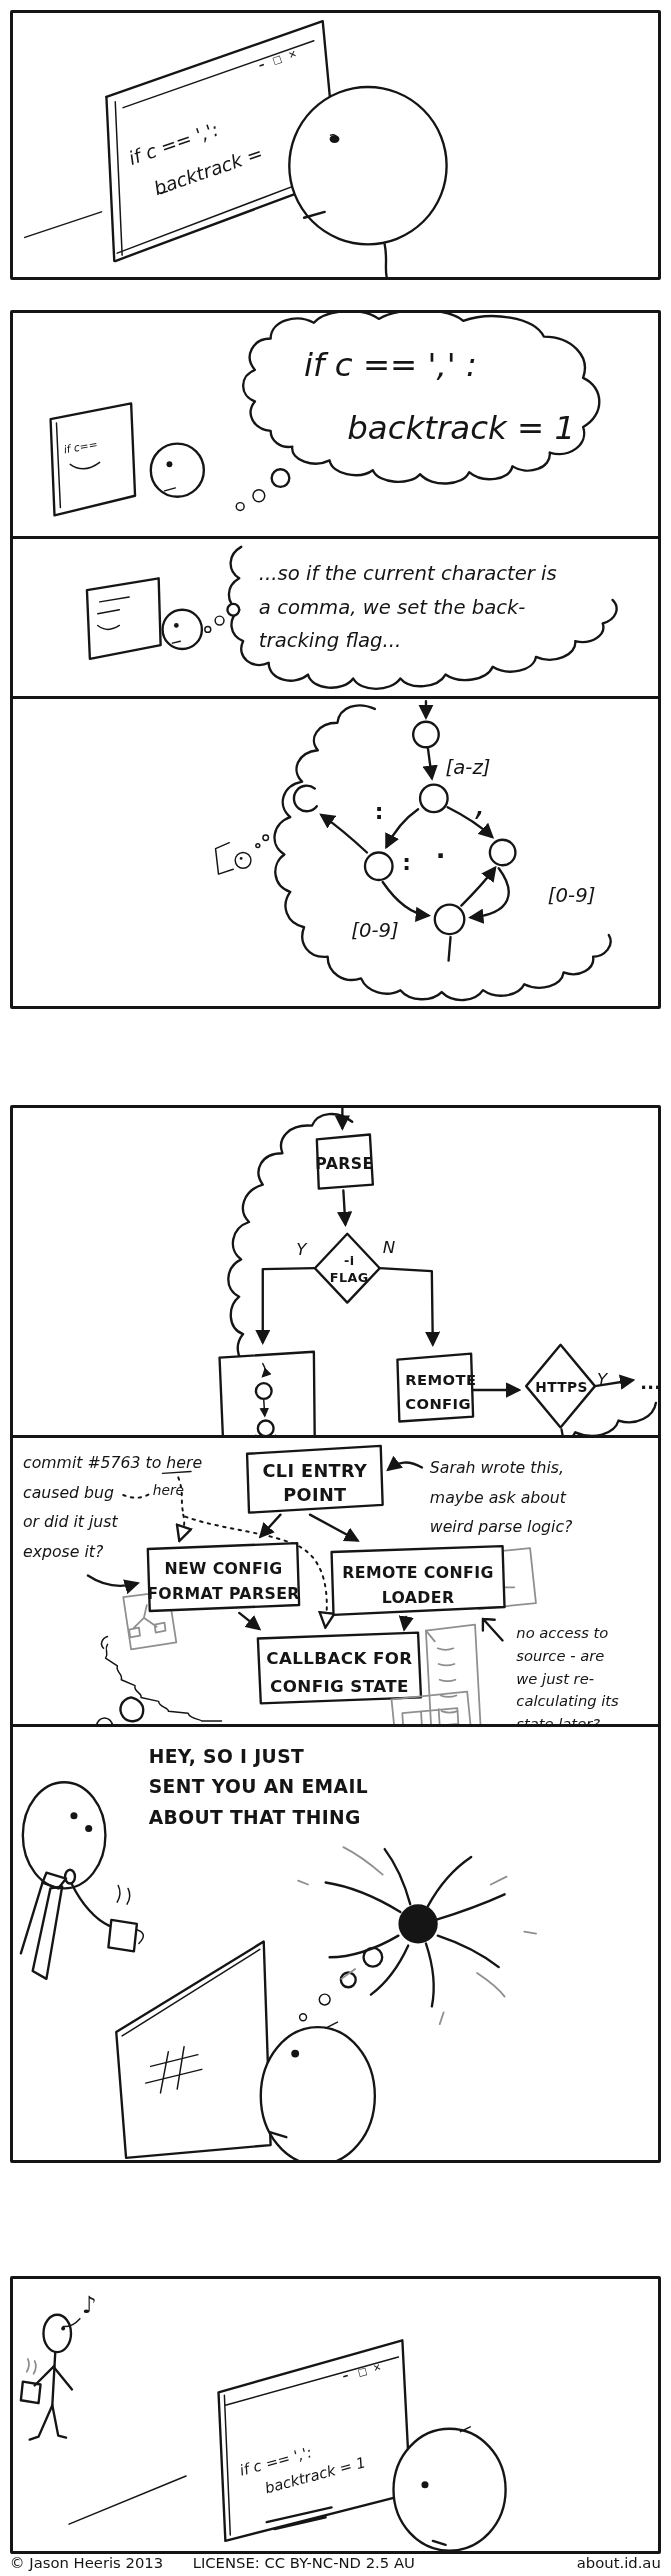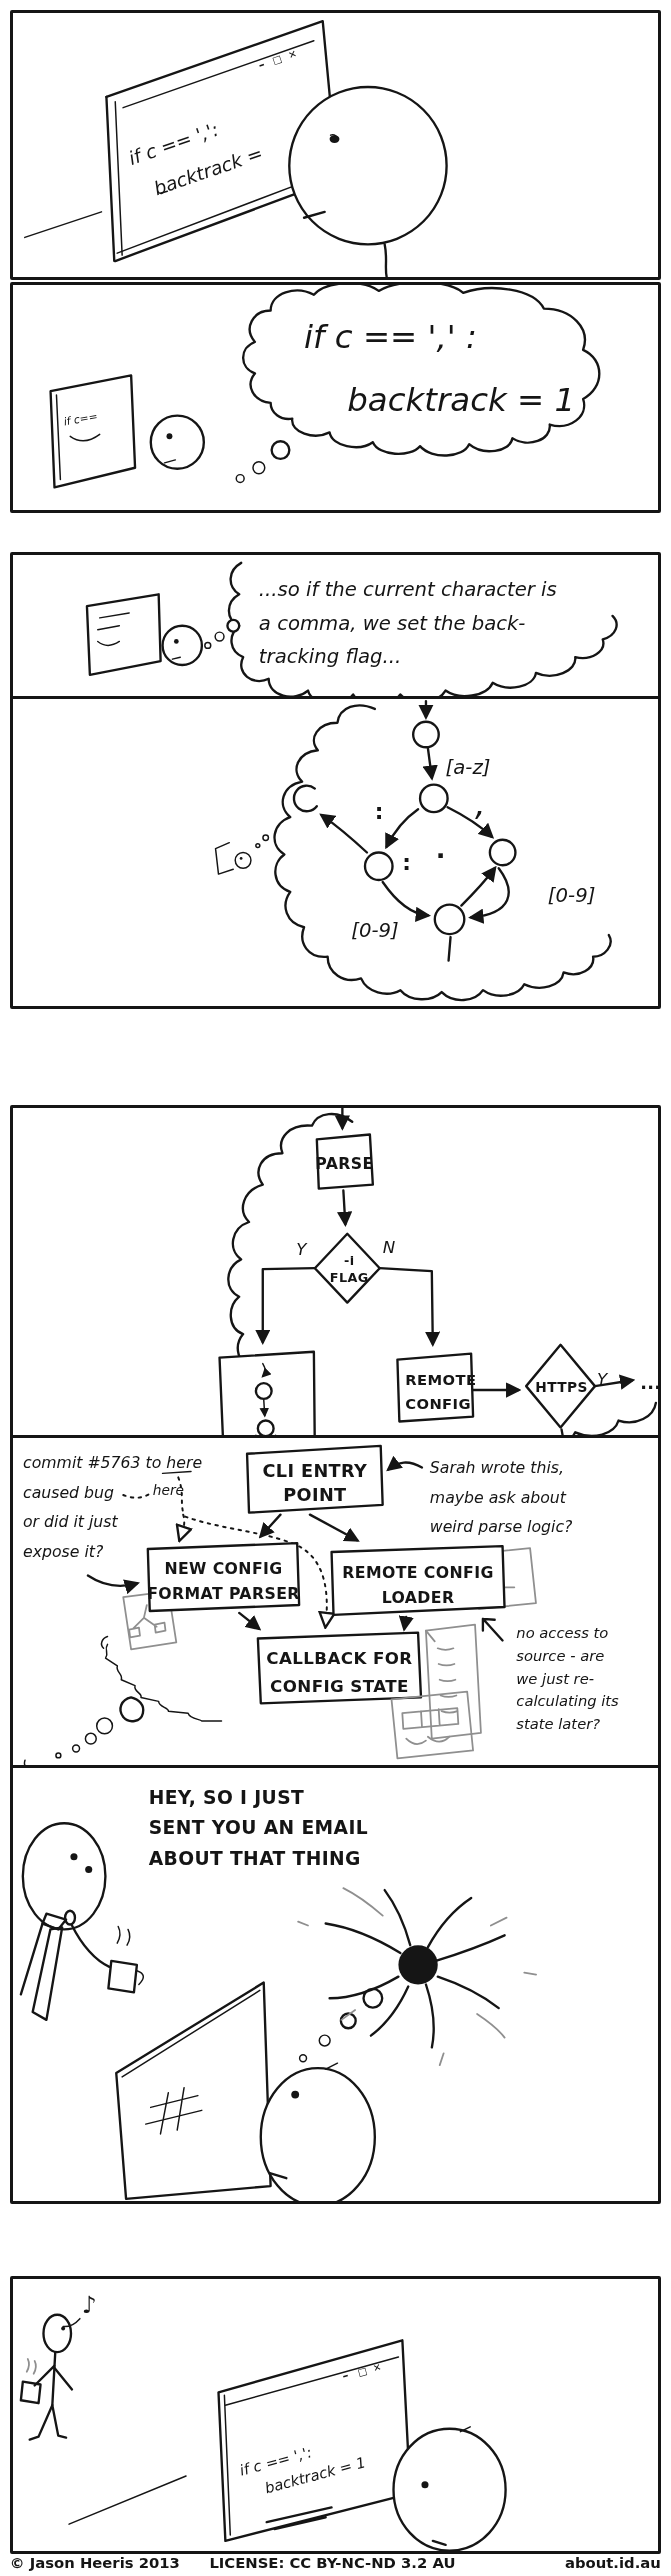--- a/index.html
+++ b/index.html
@@ -10,21 +10,21 @@
   .thin{stroke-width:1.5}
   .fillw{fill:#fff}
   .inkfill{fill:#151515;stroke:none}
   .pencil{stroke:#8f8f8f;fill:none;stroke-width:1.8;stroke-linecap:round;stroke-linejoin:round}
   text{fill:#151515}
   .hand{font-family:"DejaVu Sans",sans-serif;font-style:italic;font-weight:500}
   .caps{font-family:"DejaVu Sans",sans-serif;font-weight:700;letter-spacing:.4px}
   .mid{text-anchor:middle}
   .dot{stroke-dasharray:2.5 5.5;stroke-width:2}
   .footer{position:absolute;left:9.8px;top:2554px;width:651px;display:flex;justify-content:space-between;
-          font-size:14.8px;font-weight:700;color:#151515;font-family:"DejaVu Sans",sans-serif}
+          font-size:14.8px;font-weight:400;color:#151515;font-family:"DejaVu Sans",sans-serif}
   .footer .left{display:flex;gap:29.5px}
 </style>
 </head>
 <body>
 
 <div class="panel" style="top:9.8px;height:264px">
 <svg width="645" height="264" viewBox="0 0 656 268">
   <g>
     <path class="ink thin" d="M 12 228 L 90 202"></path>
         <path class="ink thin" d="M 150 183 l 7 -2"></path>
@@ -49,21 +49,21 @@
   <g>
     <circle class="ink fillw" cx="361" cy="155" r="80"></circle>
     <ellipse class="inkfill" cx="327" cy="128" rx="5" ry="4"></ellipse>
     <path class="ink thin" d="M 323 124 a 4 3 0 0 1 6 2"></path>
     <path class="ink" d="M 296 208 L 317 202"></path>
     <path class="ink" d="M 378 235 C 381 250 378 258 380 268"></path>
   </g>
 </svg>
 </div>
 
-<div class="panel" style="top:282px;height:225px">
+<div class="panel" style="top:310px;height:225px">
 <svg width="645" height="225" viewBox="0 0 656 229">
   <g>
     <path class="ink" d="M 262 120 C 244 118 236 102 246 90 C 230 84 230 64 246 58 C 234 44 244 26 262 26
       C 262 8 288 0 306 10 C 318 -4 356 -6 372 6 C 392 -6 442 -6 458 8 C 486 -2 530 4 540 24
       C 568 24 588 44 580 66 C 602 76 602 104 580 116 C 586 134 566 148 546 142
       C 548 158 524 166 508 156 C 506 170 478 174 464 162 C 458 176 426 178 414 164
       C 404 176 372 174 366 160 C 352 170 324 164 322 150 C 306 158 282 150 284 136 C 272 138 262 130 262 120 Z"></path>
   </g>
   <text class="hand" x="296" y="64" font-size="33">if c == ',' :</text>
   <text class="hand" x="340" y="128" font-size="33">backtrack = 1</text>
@@ -79,21 +79,21 @@
     <path class="ink thin" d="M 58 154 q 14 10 30 -2"></path>
   </g>
   <g>
     <circle class="ink fillw" cx="167" cy="160" r="27"></circle>
     <circle class="inkfill" cx="159" cy="154" r="3"></circle>
     <path class="ink thin" d="M 154 181 l 11 -3"></path>
   </g>
 </svg>
 </div>
 
-<div class="panel" style="top:552px;height:168px">
+<div class="panel" style="top:536px;height:168px">
 <svg width="645" height="168" viewBox="0 0 656 171">
   <g>
     <path class="ink" d="M 232 8 C 218 16 218 32 230 40 C 216 48 216 66 230 72 C 218 82 220 98 234 104
       C 226 120 244 134 260 126 C 260 144 286 150 300 138 C 304 154 336 156 346 142
       C 354 156 384 156 394 142 C 404 154 432 152 440 138 C 454 148 482 144 488 130
       C 504 140 530 134 532 120 C 550 128 574 118 572 104 C 588 108 604 98 600 86 C 614 82 618 70 610 62"></path>
   </g>
   <text class="hand" x="250" y="42" font-size="20">...so if the current character is</text>
   <text class="hand" x="250" y="76" font-size="20">a comma, we set the back-</text>
   <text class="hand" x="250" y="110" font-size="20">tracking flag...</text>
@@ -326,21 +326,21 @@
     <path class="ink" d="M 120 264 C 110 266 106 276 112 284 C 118 291 130 289 132 280 C 134 272 128 266 120 264 Z"></path>
     <circle class="ink thin fillw" cx="93" cy="293" r="8"></circle>
     <circle class="ink thin fillw" cx="79" cy="306" r="5.5"></circle>
     <circle class="ink thin fillw" cx="64" cy="316" r="3.5"></circle>
     <circle class="ink thin fillw" cx="46" cy="323" r="2.5"></circle>
     <path class="ink thin" d="M 12 328 c -2 6 2 9 7 7"></path>
   </g>
 </svg>
 </div>
 
-<div class="panel" style="top:1765px;height:433px">
+<div class="panel" style="top:1724px;height:433px">
 <svg width="645" height="433" viewBox="0 0 656 440">
   <text class="caps" x="138" y="36" font-size="19">HEY, SO I JUST</text>
   <text class="caps" x="138" y="67" font-size="19">SENT YOU AN EMAIL</text>
   <text class="caps" x="138" y="98" font-size="19">ABOUT THAT THING</text>
 
   <g>
     <ellipse class="ink fillw" cx="52" cy="110" rx="42" ry="54"></ellipse>
     <circle class="inkfill" cx="62" cy="90" r="3.6"></circle>
     <circle class="inkfill" cx="77" cy="103" r="3.6"></circle>
     <ellipse class="ink" cx="58" cy="152" rx="5" ry="7"></ellipse>
@@ -428,17 +428,17 @@
     <circle class="inkfill" cx="419" cy="209" r="3.6"></circle>
     <path class="ink thin" d="M 455 155 l 10 -5"></path>
     <path class="ink" d="M 427 266 l 13 4"></path>
   </g>
 </svg>
 </div>
 
 <div class="footer">
   <span class="left">
     <span>© Jason Heeris 2013</span>
-    <span>LICENSE: CC BY-NC-ND 3.2 AU</span>
+    <span>LICENSE: CC BY-NC-ND 2.5 AU</span>
   </span>
   <span>about.id.au</span>
 </div>
 
 
 </body></html>

